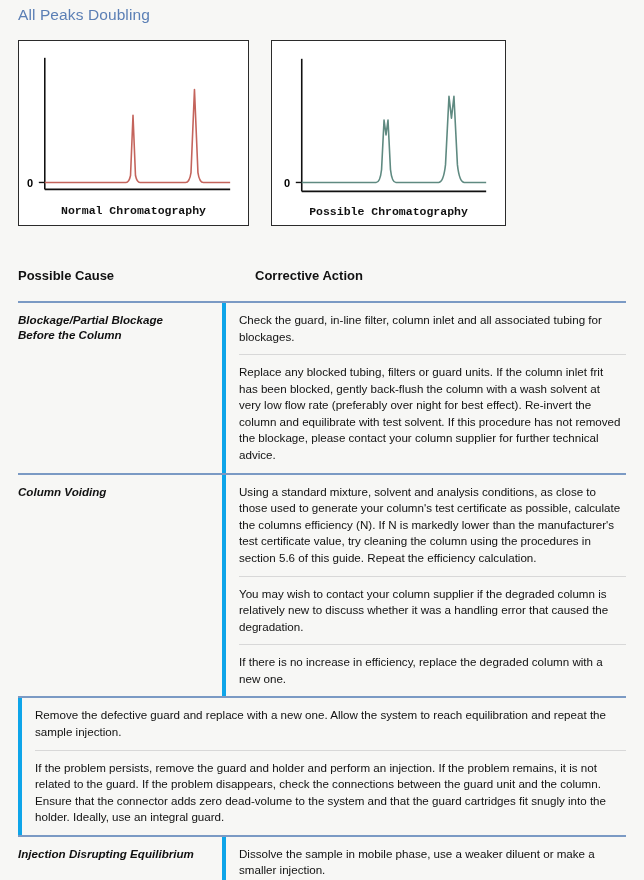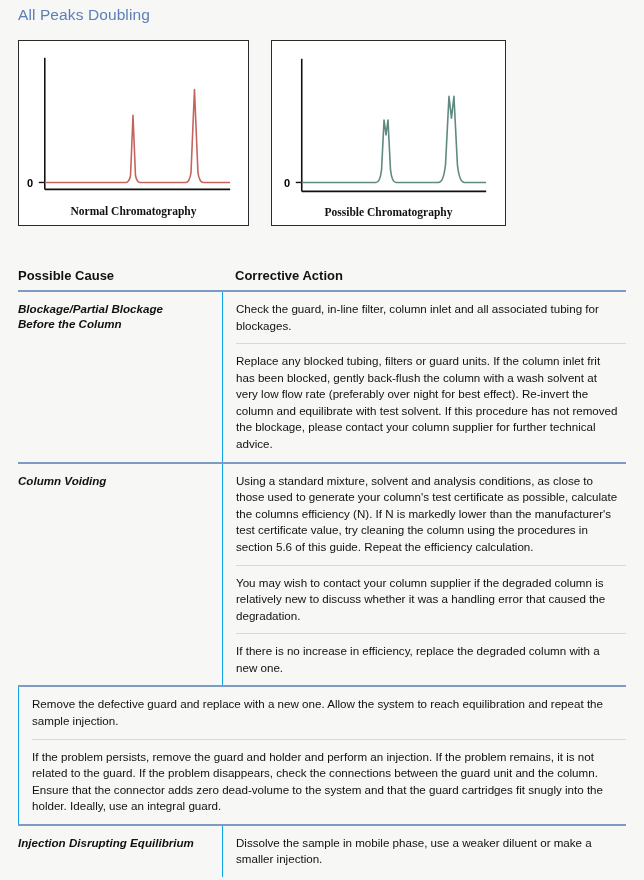--- a/index.html
+++ b/index.html
@@ -53,41 +53,42 @@
 
   .chart-caption {
     position: absolute;
     left: 0;
     right: 0;
     bottom: 8px;
     text-align: center;
     font-size: 11.5px;
     font-weight: bold;
     color: #111111;
-    font-family: Liberation Serif, serif;
+    font-family: Liberation Mono, monospace;
   }
   .chart-box.right .chart-caption { bottom: 7px; }
 
   .zero-label {
     position: absolute;
     font-size: 11px;
     font-weight: bold;
     color: #000;
   }
 
   
   .table {
     position: absolute;
     left: 18px;
     top: 268px;
     width: 608px;
   }
   .table-head {
     display: flex;
-    padding-bottom: 7px;
+    padding-bottom: 18px;
+    gap: 20px;
   }
   .col-cause  { width: 204px; flex: 0 0 204px; padding-right: 10px; box-sizing: border-box; }
   .col-action { flex: 1 1 auto; padding-left: 13px; box-sizing: border-box; }
 
   .th {
     font-size: 13px;
     font-weight: bold;
     color: #111;
   }
 
@@ -102,21 +103,21 @@
     align-items: stretch;
   }
   .trow .col-cause {
     padding-top: 9px;
     padding-bottom: 9px;
     font-weight: bold;
   }
   .trow .col-action {
     padding-top: 0;
     padding-bottom: 0;
-    border-left: 1px solid #0ea5e9;
+    border-left: 4px solid #0ea5e9;
   }
 
   .cause-label {
     font-size: 11.6px;
     font-style: italic;
     color: #111;
     line-height: 1.33;
   }
 
   .action-para {

